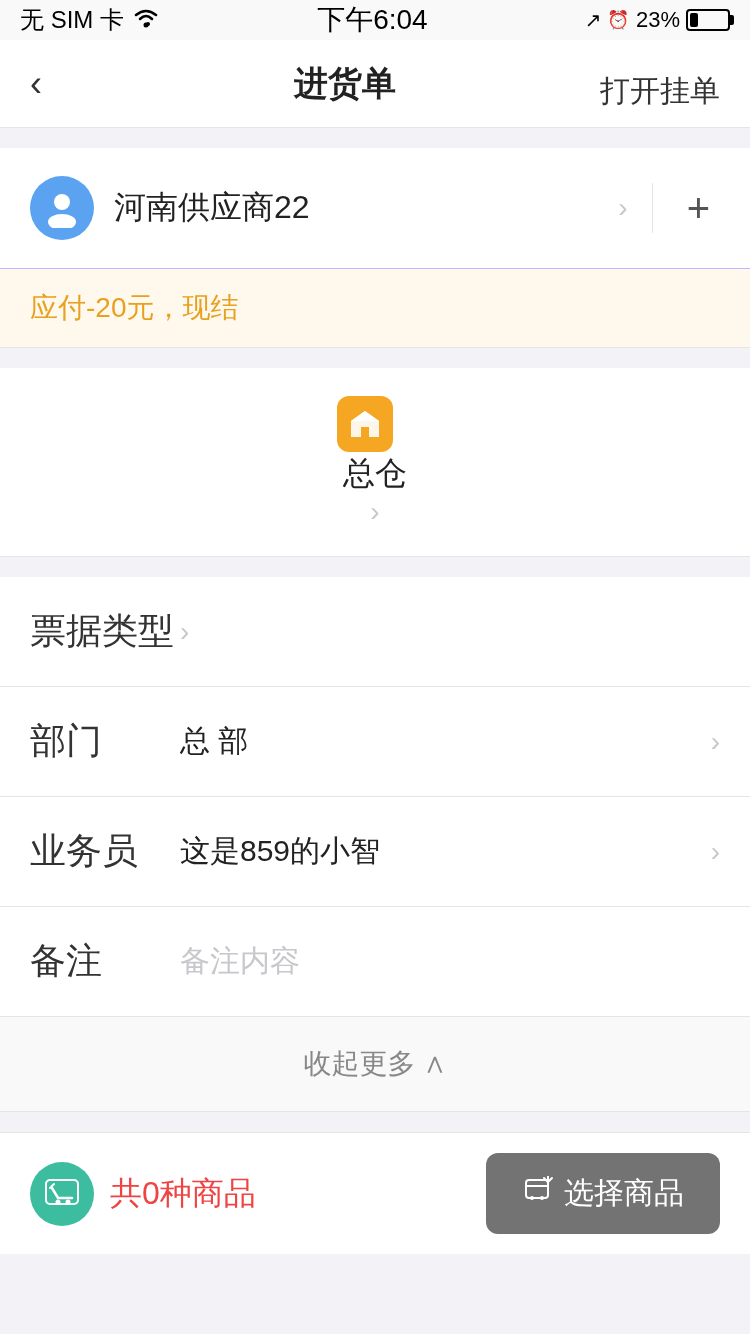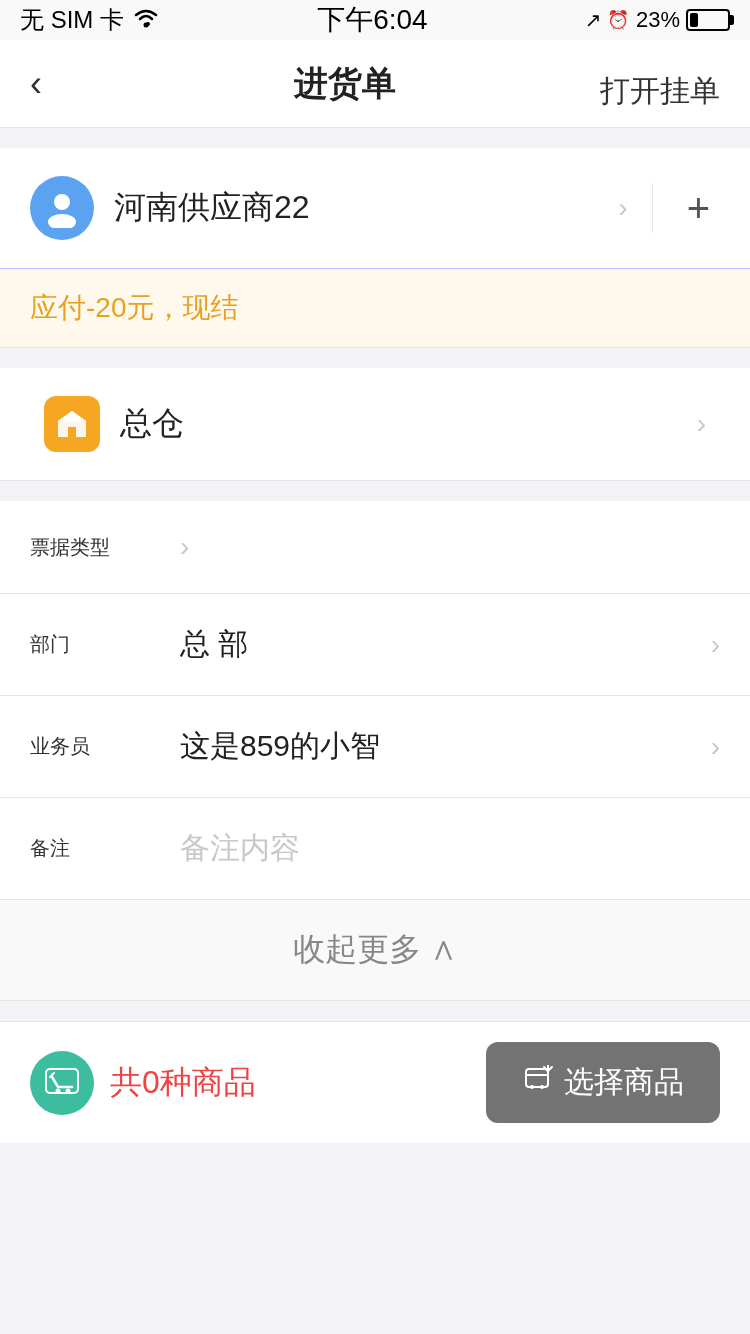--- a/index.html
+++ b/index.html
@@ -156,41 +156,42 @@
     
     .form-row {
       display: flex;
       align-items: center;
       padding: 30px 30px;
       background: #fff;
       border-bottom: 1px solid #e5e5e5;
       min-height: 90px;
     }
     .form-label {
-      font-size: 20px;
+      font-size: 36px;
       color: #333;
       width: 150px;
       flex-shrink: 0;
     }
     .form-value {
       flex: 1;
       font-size: 30px;
       color: #222;
     }
     .form-value-placeholder {
       flex: 1;
       font-size: 30px;
       color: #c7c7cc;
     }
     .warehouse-row {
       display: flex;
       align-items: center;
-      padding: 28px 44px;
-      background: #fff;
-      border-bottom: 1px solid #e5e5e5;
+      padding: 28px 30px;
+      background: #fff;
+      border-bottom: 1px solid #e5e5e5;
+      flex-direction: column;
     }
     .warehouse-icon {
       width: 56px;
       height: 56px;
       border-radius: 12px;
       background: #f5a623;
       display: flex;
       align-items: center;
       justify-content: center;
       margin-right: 20px;
@@ -205,21 +206,21 @@
     }
 
     
     .collapse-row {
       background: #f9f9f9;
       display: flex;
       align-items: center;
       justify-content: center;
       padding: 28px 0;
       border-bottom: 1px solid #e5e5e5;
-      font-size: 32px;
+      font-size: 28px;
       color: #888;
       cursor: pointer;
     }
 
     
     .bottom-bar {
       background: #fff;
       display: flex;
       align-items: center;
       padding: 20px 30px;

